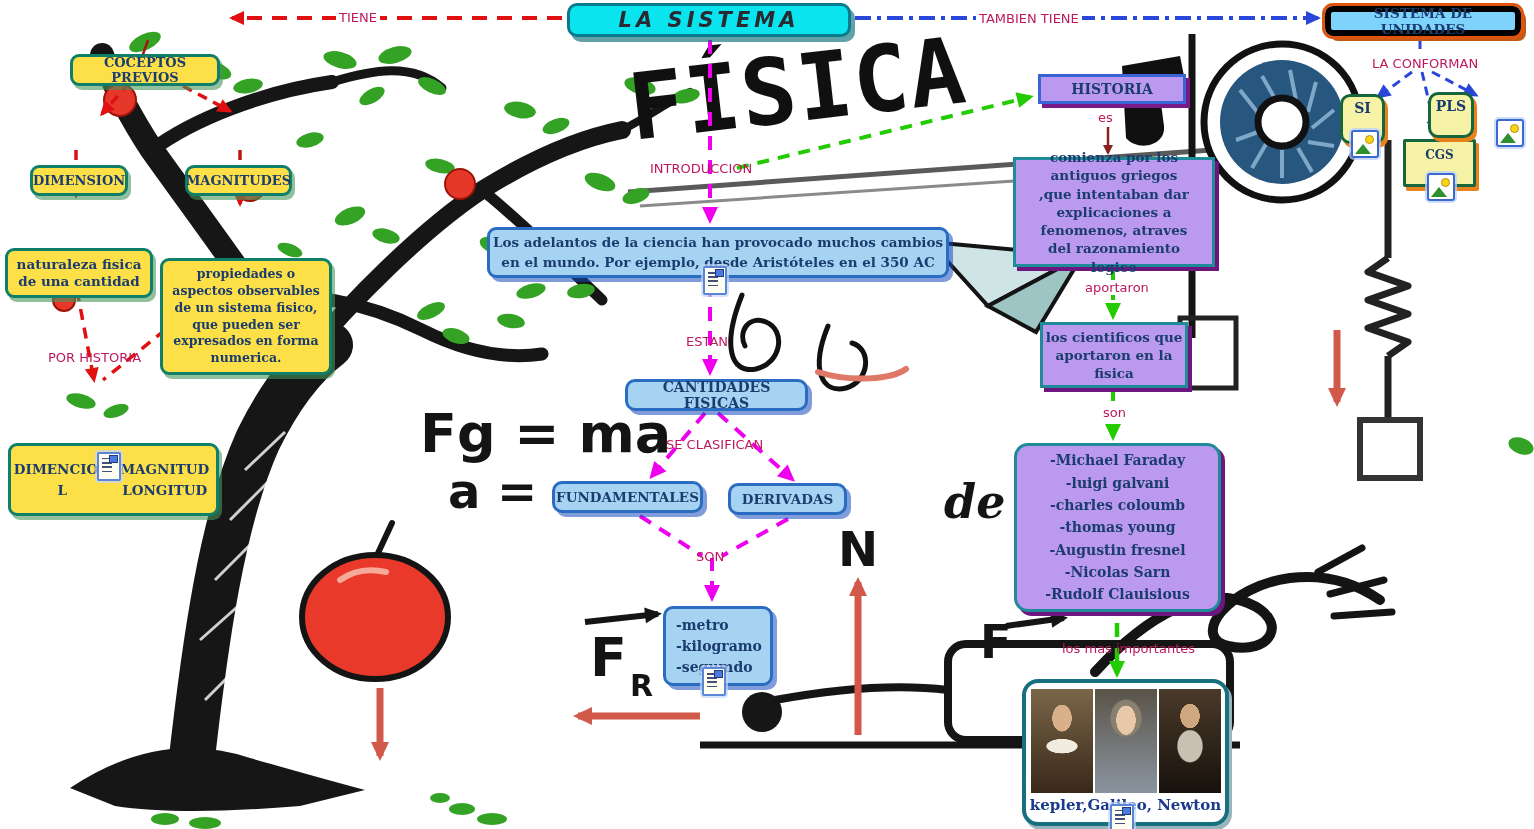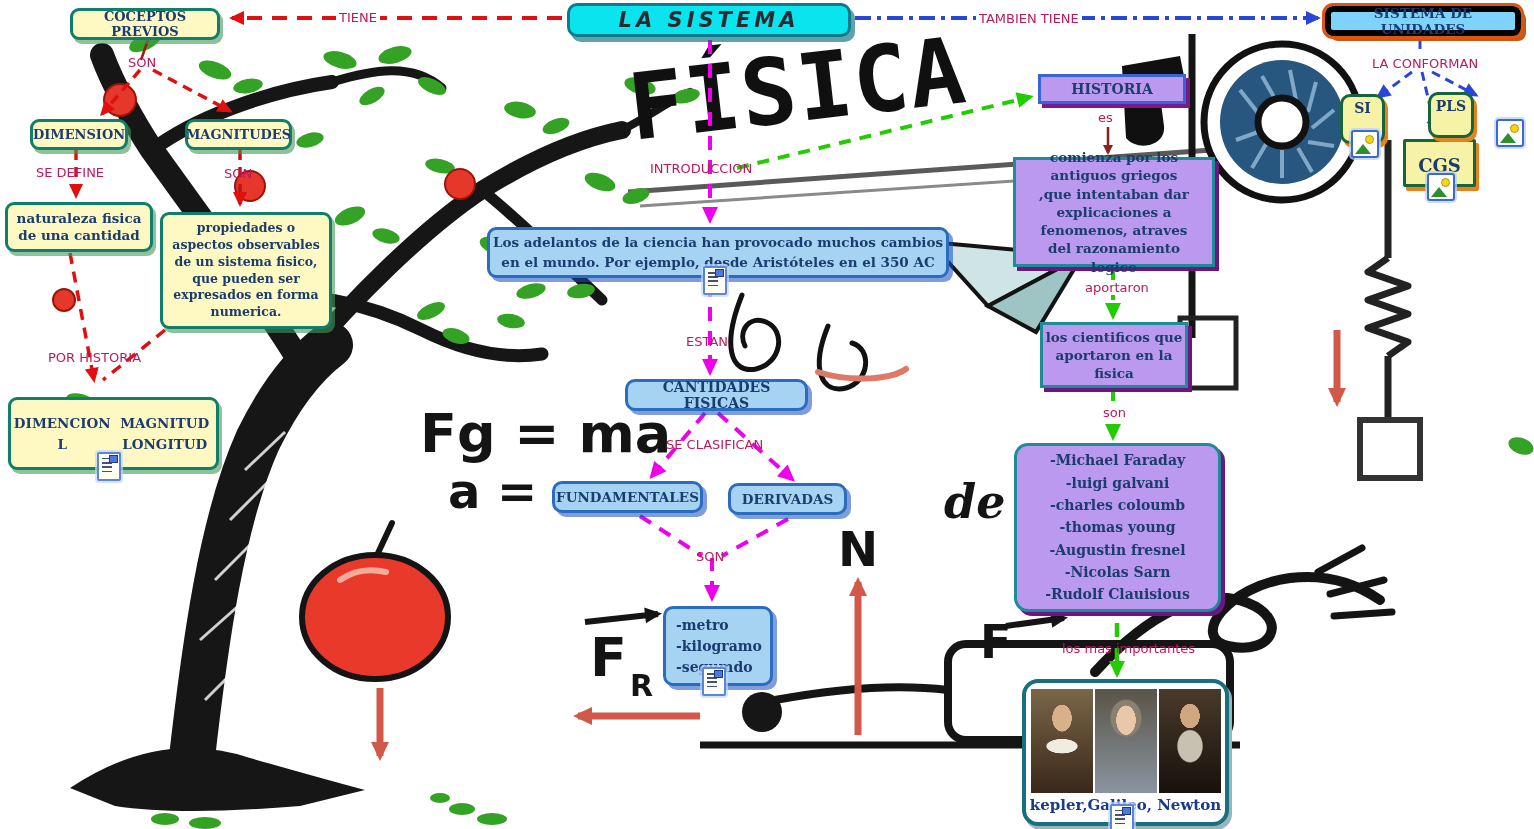--- a/index.html
+++ b/index.html
@@ -2,21 +2,21 @@
 <html><head>
 <meta charset="utf-8">
 <style>
   html,body{margin:0;padding:0;background:#e8e8e8;}
   #canvas{position:relative;width:1534px;height:829px;background:#ffffff;overflow:hidden;
           font-family:"DejaVu Sans",sans-serif;}
   svg{position:absolute;left:0;top:0;pointer-events:none;}
   
   .node{position:absolute;display:flex;align-items:center;justify-content:center;text-align:center;
         font-family:"DejaVu Serif",serif;font-weight:bold;color:#1b3c6e;box-sizing:border-box;z-index:5;}
-  .green{background:#fef9c3;border:3px solid #0f7f6a;border-radius:9px;box-shadow:3px 4px 0 rgba(70,150,90,.6);}
+  .green{background:#fde047;border:3px solid #0f7f6a;border-radius:9px;box-shadow:3px 4px 0 rgba(70,150,90,.6);margin-top:46px;}
   .blue{background:#a6d3f2;border:3px solid #2a6cc0;border-radius:9px;box-shadow:4px 4px 0 rgba(25,75,190,.55);}
   .purple{background:#bb99ee;border:3px solid #3a63d6;box-shadow:4px 4px 0 #7a1a88;}
   .purpleteal{background:#bb99ee;border:3px solid #1f8a98;box-shadow:4px 4px 0 #6d1680;}
   .cyan{background:#0ae4ee;border:3px solid #0a7b8c;border-radius:10px;box-shadow:4px 5px 0 rgba(10,110,125,.65);}
   .yellowmain{background:#7dd3fc;border:6px solid #000000;outline:3px solid #e0540e;border-radius:8px;box-shadow:5px 5px 0 #c05a16;}
   .paleyellow{background:#f7f3a6;border:3px solid #17653c;box-shadow:3px 4px 0 #e8821c;}
   .rounded10{border-radius:10px;} .rounded14{border-radius:14px;} .rect{border-radius:2px;}
   
   .lbl{position:absolute;font:13px "DejaVu Sans",sans-serif;color:#be185d;z-index:4;white-space:nowrap;}
   .lbl.onwhite{background:#ffffff;padding:0 3px;}
@@ -358,21 +358,21 @@
     <div class="portraits">
       <div class="port p1"></div>
       <div class="port p2"></div>
       <div class="port p3"></div>
     </div>
     <div class="caption">kepler,Galileo, Newton</div>
   </div>
 
   <div class="node yellowmain" style="left:1325px;top:6px;width:196px;height:30px;font-size:13.5px">SISTEMA DE UNIDADES</div>
   <div class="node paleyellow rounded10" style="left:1340px;top:94px;width:45px;height:50px;font-size:14px;align-items:flex-start;padding-top:3px">SI</div>
-  <div class="node paleyellow rect" style="left:1403px;top:139px;width:73px;height:48px;font-size:18px;align-items:flex-start;padding-top:13px">CGS</div>
+  <div class="node paleyellow rect" style="left:1403px;top:139px;width:73px;height:48px;font-size:12px;align-items:flex-start;padding-top:6px">CGS</div>
   <div class="node paleyellow rounded10" style="left:1428px;top:92px;width:46px;height:46px;font-size:14px;align-items:flex-start;padding-top:3px">PLS</div>
 
   <div class="doc" style="left:703px;top:266px"></div>
   <div class="doc" style="left:97px;top:452px"></div>
   <div class="doc" style="left:702px;top:667px"></div>
   <div class="doc" style="left:1110px;top:804px"></div>
   <div class="imgic" style="left:1351px;top:130px"></div>
   <div class="imgic" style="left:1427px;top:173px"></div>
   <div class="imgic" style="left:1496px;top:119px"></div>
 

